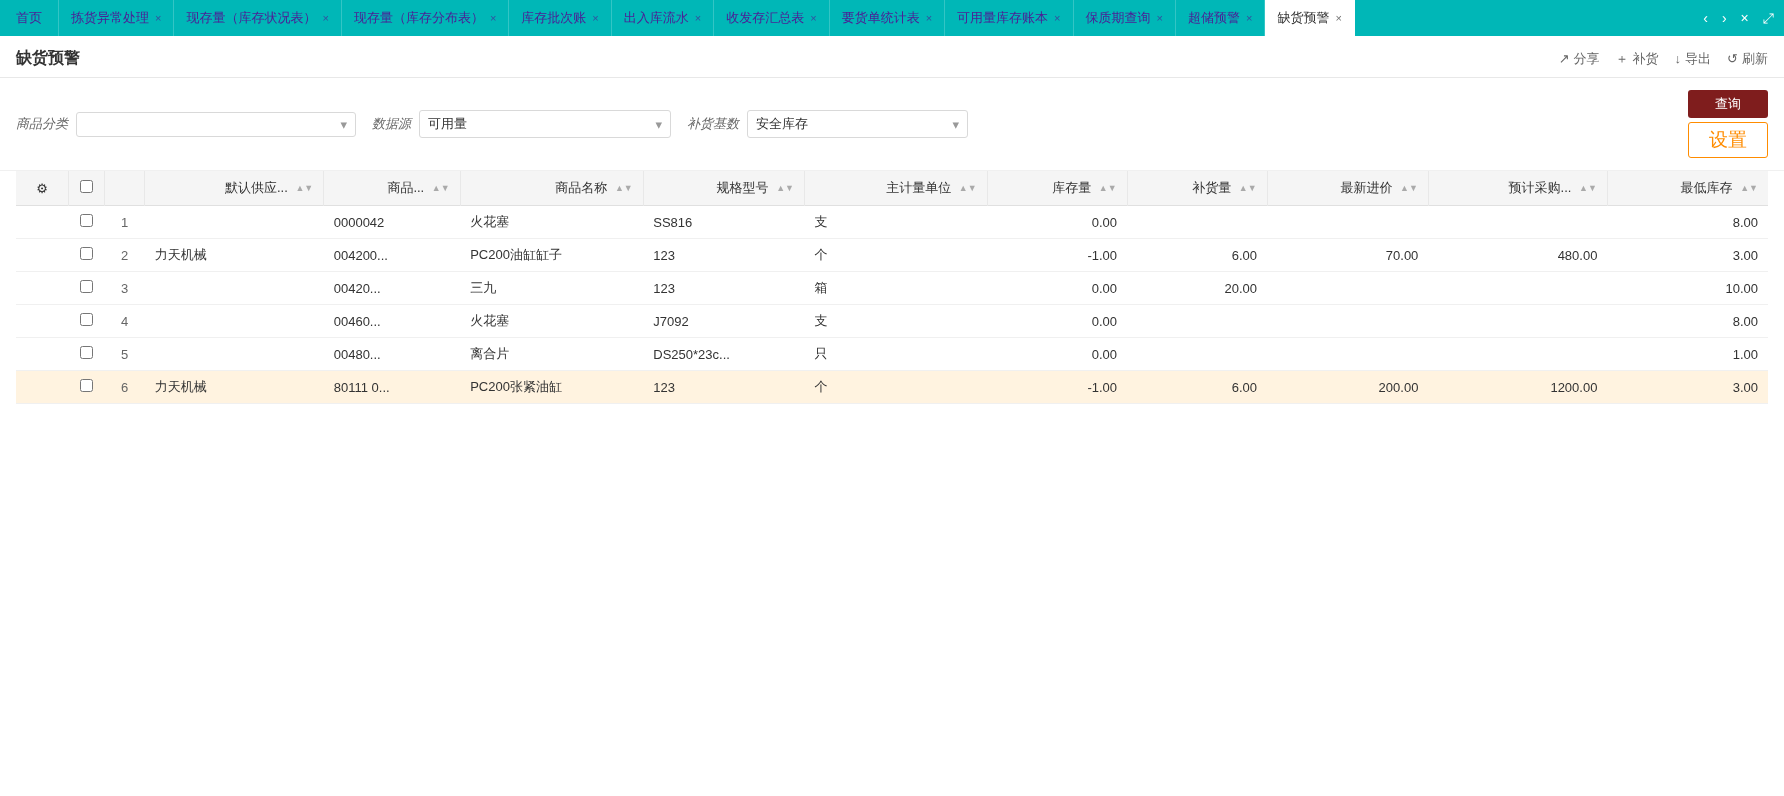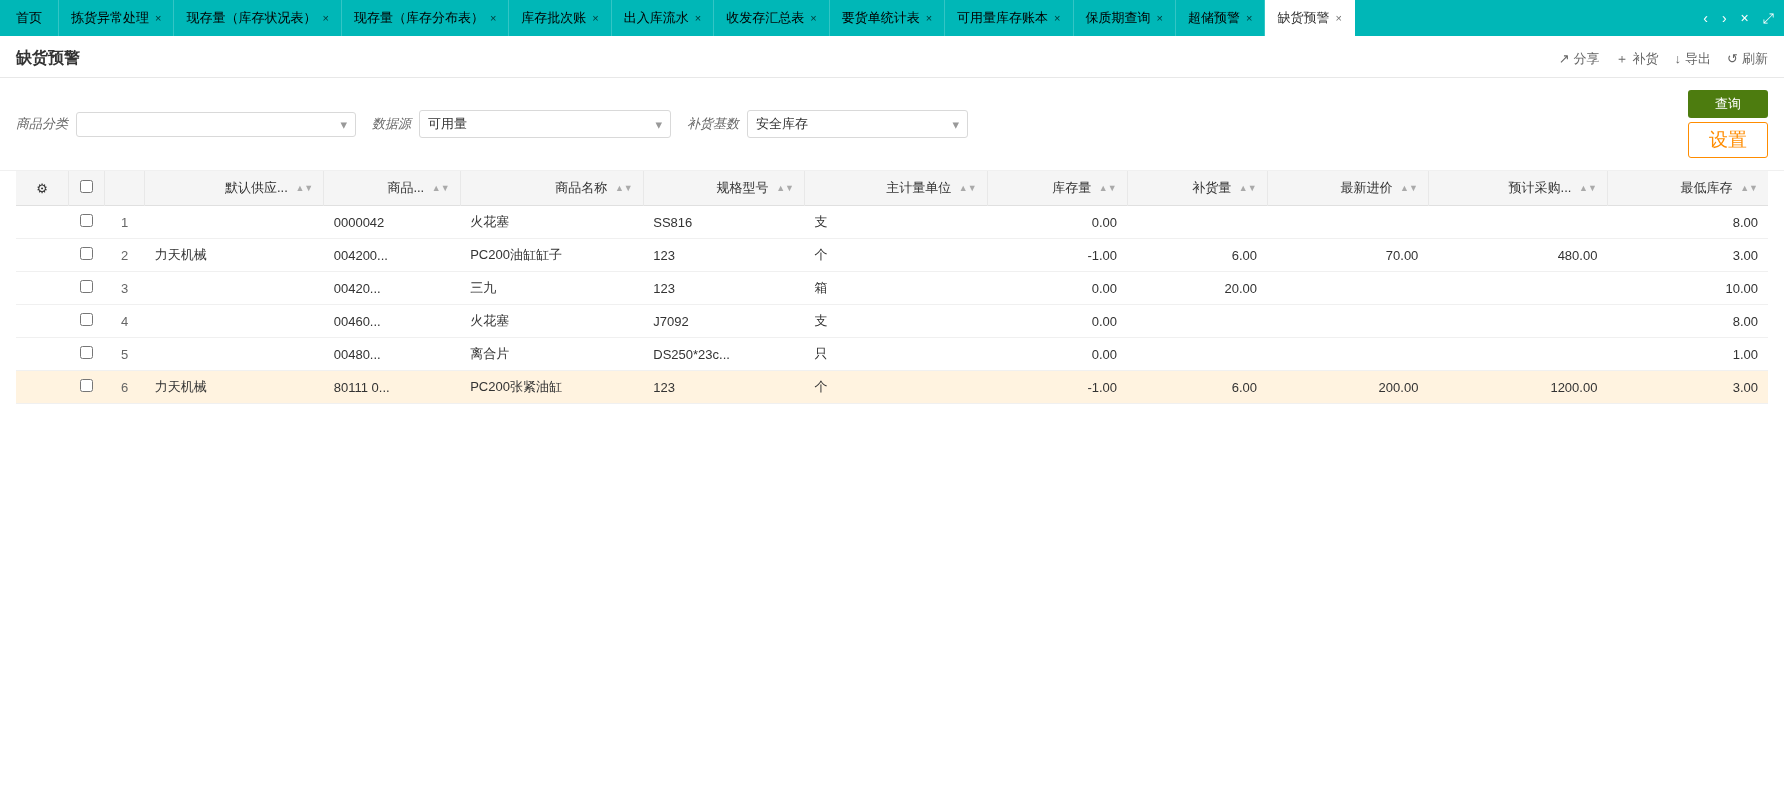--- a/index.html
+++ b/index.html
@@ -11,21 +11,21 @@
       display: flex;
       align-items: center;
       height: 36px;
       overflow: hidden;
     }
     .nav-tab {
       display: flex;
       align-items: center;
       height: 36px;
       padding: 0 12px;
-      color: #000000;
+      color: #4c1d95;
       white-space: nowrap;
       cursor: pointer;
       border-right: 1px solid rgba(255,255,255,0.2);
       font-size: 13px;
       flex-shrink: 0;
     }
     .nav-tab.active {
       background: #fff;
       color: #333;
     }
@@ -126,21 +126,21 @@
       color: #999;
       margin-left: 8px;
     }
     .filter-actions {
       margin-left: auto;
       display: flex;
       flex-direction: column;
       gap: 4px;
     }
     .btn-query {
-      background: #4d7c0f;
+      background: #7f1d1d;
       color: #fff;
       border: none;
       border-radius: 3px;
       padding: 5px 20px;
       cursor: pointer;
       font-size: 13px;
     }
     .btn-settings {
       background: #fff;
       color: #ff8c00;

